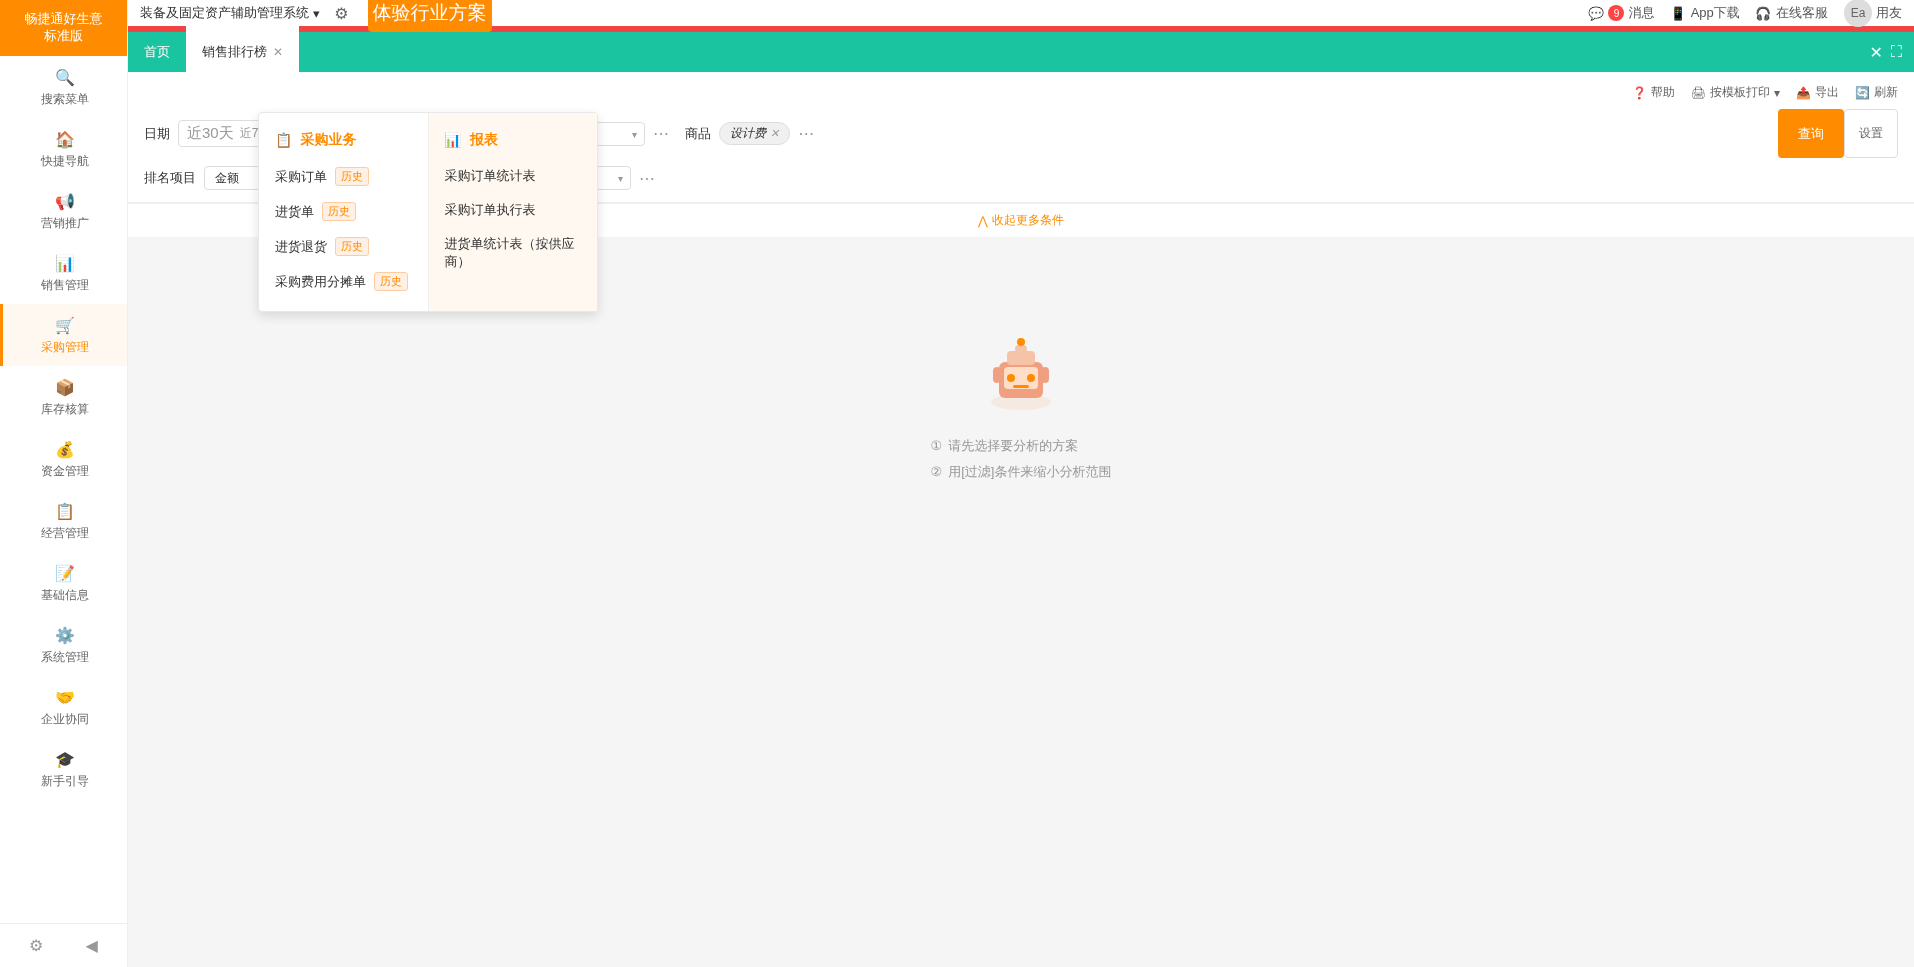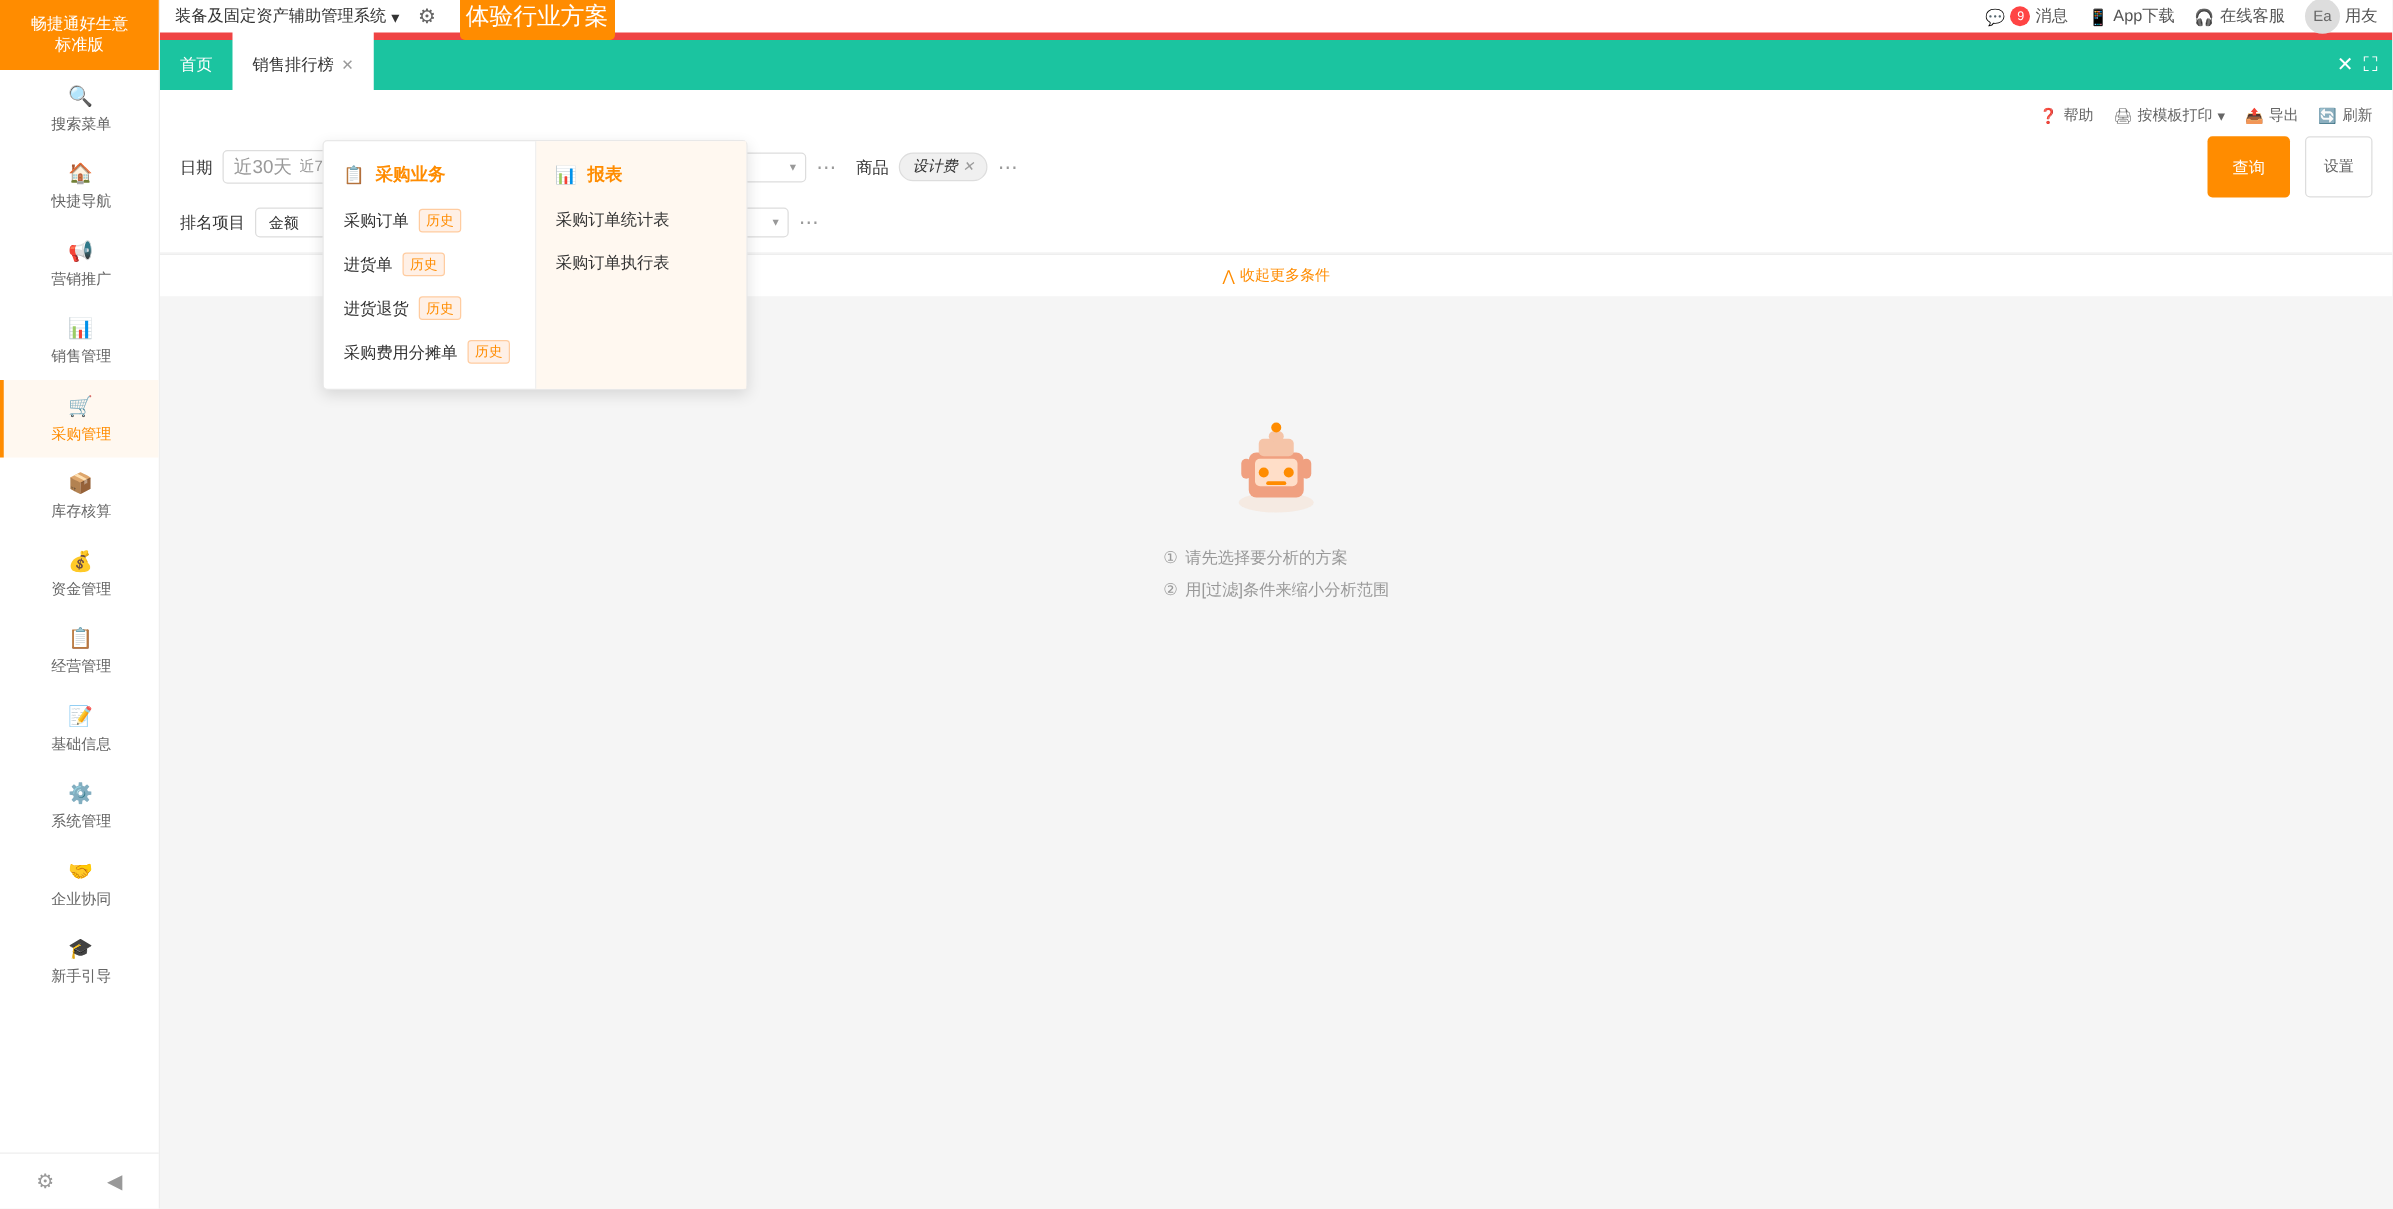--- a/index.html
+++ b/index.html
@@ -555,21 +555,21 @@
 
         <div class="filter-field-group">
           <span class="filter-label">商品</span>
           <div class="filter-tag">
             <span>设计费</span>
             <span class="filter-tag-x">✕</span>
           </div>
           <span class="filter-dots">⋯</span>
         </div>
 
-        <div style="margin-left:auto;display:flex;gap:12px;">
+        <div style="margin-left:auto;display:flex;gap:0;">
           <button class="btn-query">查询</button>
           <button class="btn-settings">设置</button>
         </div>
       </div>
 
       <div class="filter-row">
         <div class="filter-field-group">
           <span class="filter-label">排名项目</span>
           <div class="select-wrapper">
             <select class="filter-select">
@@ -655,17 +655,20 @@
         <div class="dropdown-section-title">
           <span>📊</span>
           <span>报表</span>
         </div>
         <div class="dropdown-item">
           <span>采购订单统计表</span>
         </div>
         <div class="dropdown-item">
           <span>采购订单执行表</span>
         </div>
+        <div class="dropdown-item">
+          <span>进货单统计表（按供应商）</span>
+        </div>
       </div>
     </div>
 
   </div>
 </div>
 
 </body></html>

